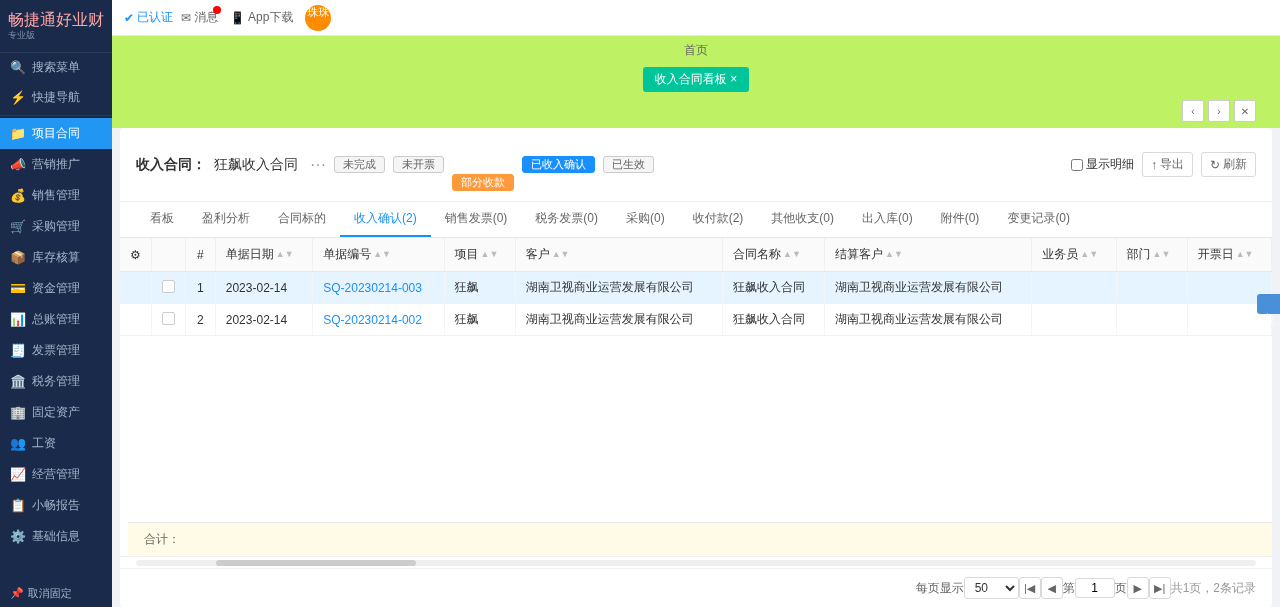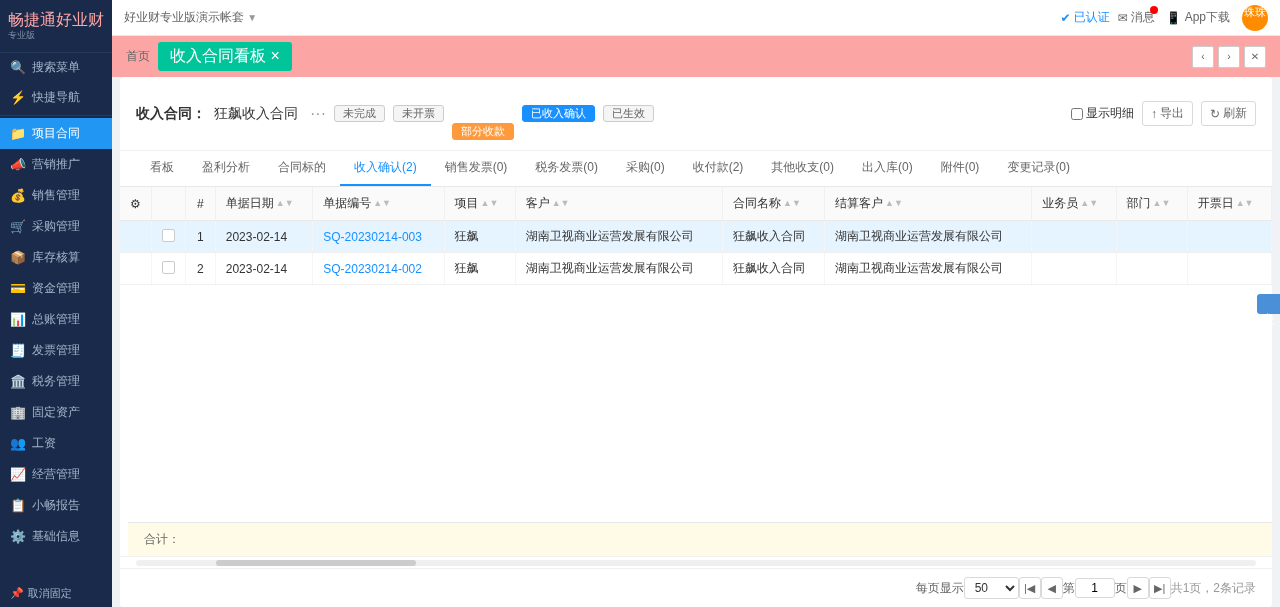--- a/index.html
+++ b/index.html
@@ -27,23 +27,23 @@
     .topbar-right { display: flex; align-items: center; gap: 12px; }
     .topbar-btn { display: flex; align-items: center; gap: 3px; cursor: pointer; color: #666; }
     .topbar-avatar { width: 26px; height: 26px; border-radius: 50%; background: #ff8c00; color: #fff; display: flex; align-items: flex-start; justify-content: center; font-size: 11px; }
     .notification-icon { position: relative; }
     .notif-dot { position: absolute; top: -3px; right: -3px; width: 8px; height: 8px; background: red; border-radius: 50%; }
 
     
     .content { flex: 1; display: flex; flex-direction: column; overflow: hidden; padding: 0; background: #f0f2f5; }
 
     
-    .breadcrumb-bar { background: #fca5a5; padding: 6px 14px; display: flex; align-items: center; gap: 8px; flex-shrink: 0; }
+    .breadcrumb-bar { background: #bef264; padding: 6px 24px; display: flex; align-items: center; gap: 8px; flex-shrink: 0; flex-direction: column; }
     .breadcrumb-home { color: #666; font-size: 12px; cursor: pointer; }
-    .tab-btn { background: #00c49a; color: #fff; border: none; border-radius: 3px; padding: 4px 12px; font-size: 16px; cursor: pointer; display: flex; align-items: center; gap: 4px; }
+    .tab-btn { background: #00c49a; color: #fff; border: none; border-radius: 3px; padding: 4px 12px; font-size: 12px; cursor: pointer; display: flex; align-items: center; gap: 4px; }
 
     
     .win-nav { display: flex; gap: 4px; margin-left: auto; }
     .win-nav-btn { width: 22px; height: 22px; border: 1px solid #ccc; background: #fff; border-radius: 2px; cursor: pointer; display: flex; align-items: center; justify-content: center; font-size: 10px; color: #666; }
 
     
     .contract-panel { background: #fff; margin: 0 8px 0 8px; border-radius: 4px; flex: 1; display: flex; flex-direction: column; overflow: hidden; }
 
     
     .contract-header { padding: 10px 16px; display: flex; align-items: center; gap: 8px; border-bottom: 1px solid #f0f0f0; flex-shrink: 0; }
@@ -174,24 +174,20 @@
   </div>
   <div class="sidebar-bottom">
     <span>📌</span>
     <span>取消固定</span>
   </div>
 </div>
 
 <div class="main">
 
   <div class="topbar">
-    <span class="topbar-title">
-      <span>好业财专业版演示帐套</span>
-      <span class="dropdown-arrow">▼</span>
-    </span>
     <div class="topbar-certified">
       <span>✔</span>
       <span>已认证</span>
     </div>
     <div class="topbar-right">
       <div class="topbar-btn notification-icon">
         <span>✉</span>
         <span class="notif-dot"></span>
         <span>消息</span>
       </div>

